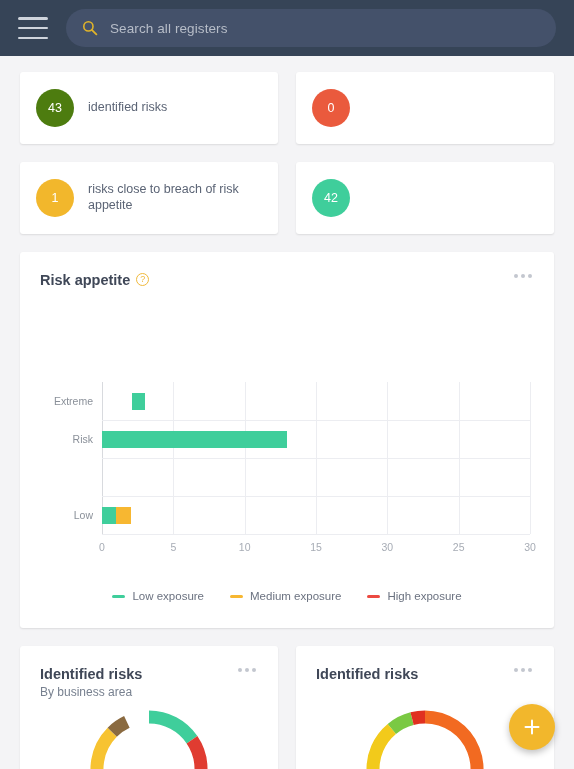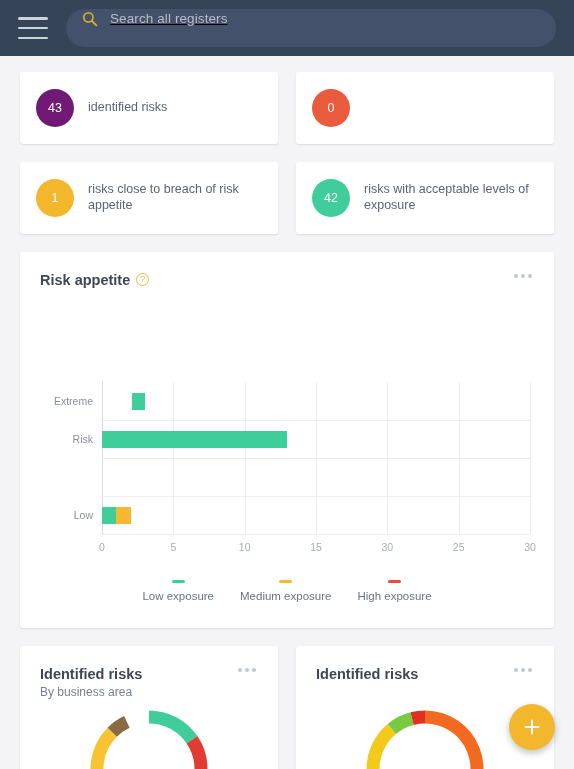--- a/index.html
+++ b/index.html
@@ -29,23 +29,23 @@
   .hamburger span {
     display: block; height: 2.5px; width: 100%;
     background: #cfd4dc; border-radius: 2px;
   }
   .searchbox {
     flex: 1;
     height: 38px;
     background: #44516a;
     border-radius: 19px;
     display: flex;
+    align-items: center;
     padding: 2px 16px;
     cursor: text;
-    text-decoration: underline;
   }
   .search-icon { width: 16px; height: 16px; margin-right: 12px; flex: none; }
   .search-placeholder {
     color: #b7bdc8;
     font-size: 13.5px;
     letter-spacing: .1px;
   }
 
   
   .page { padding: 16px 20px 0 20px; }
@@ -140,21 +140,21 @@
     position: absolute;
     top: 100%; margin-top: 7px;
     font-size: 10.5px; color: #a7acb5;
     transform: translateX(-50%);
   }
   .legend {
     position: absolute;
     left: 0; right: 0; bottom: 26px;
     display: flex; justify-content: center; gap: 26px;
   }
-  .legend-item { display: flex; align-items: center; gap: 7px; cursor: pointer; flex-direction: column; }
+  .legend-item { display: flex; align-items: center; gap: 7px; cursor: pointer; }
   .legend-swatch { width: 13px; height: 3px; border-radius: 2px; display: block; }
   .legend-text { font-size: 11.5px; color: #6b7280; }
 
   
   .donut-row { display: flex; gap: 18px; }
   .donut-card { flex: 1; height: 130px; overflow: hidden; }
   .donut-wrap {
     position: absolute; left: 0; right: 0; top: 58px;
     display: flex; justify-content: center;
   }
@@ -186,36 +186,35 @@
       <line x1="9.8" y1="9.8" x2="14.4" y2="14.4" stroke="#e0b32a" stroke-width="1.8" stroke-linecap="round"></line>
     </svg>
     <span class="search-placeholder">Search all registers</span>
   </div>
 </div>
 
 <div class="page">
 
   <div class="stat-row">
     <div class="stat-card">
-      <div class="stat-bubble" id="b0" style="background: #701a75;">43</div>
+      <div class="stat-bubble" id="b0" style="background: #4d7c0f;">43</div>
       <div class="stat-label">identified risks</div>
     </div>
     <div class="stat-card">
       <div class="stat-bubble" id="b1" style="background: rgb(234, 90, 61);">0</div>
     </div>
   </div>
 
   <div class="stat-row">
     <div class="stat-card">
       <div class="stat-bubble" id="b2" style="background: rgb(242, 183, 44);">1</div>
       <div class="stat-label">risks close to breach of risk appetite</div>
     </div>
     <div class="stat-card">
       <div class="stat-bubble" id="b3" style="background: rgb(63, 206, 155);">42</div>
-      <div class="stat-label">risks with acceptable levels of exposure</div>
     </div>
   </div>
 
   <div class="panel chart-panel">
     <div class="panel-head">
       <span class="panel-title">Risk appetite</span><span class="help-icon">?</span>
     </div>
     <div class="kebab">
       <i></i>
       <i></i>

